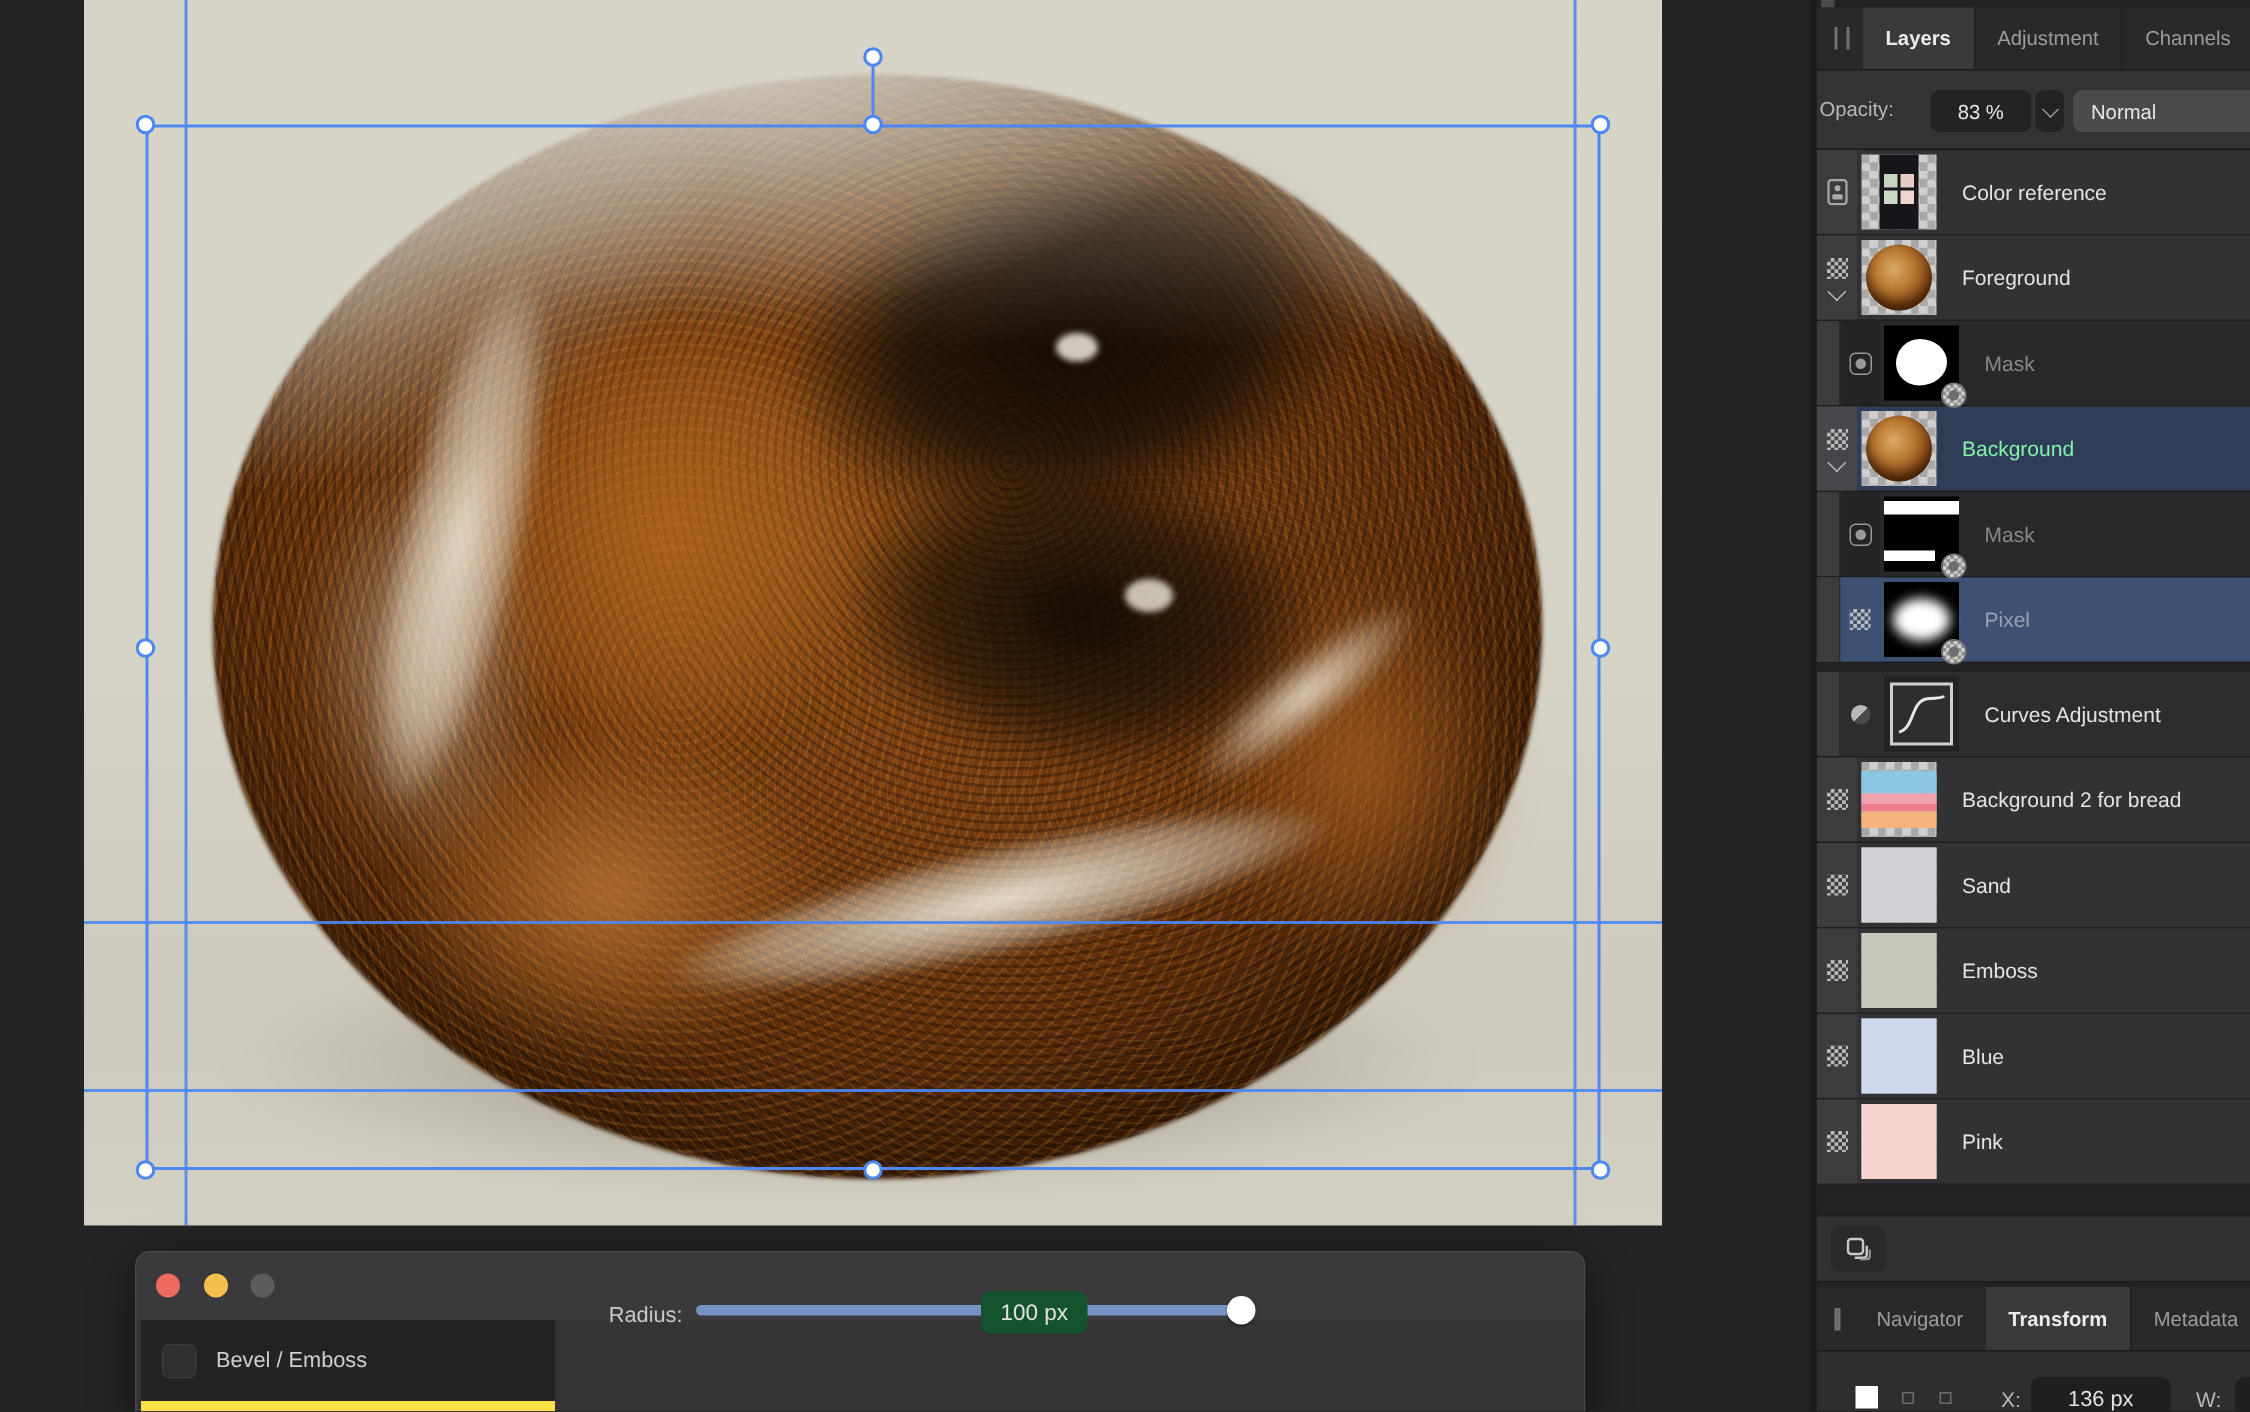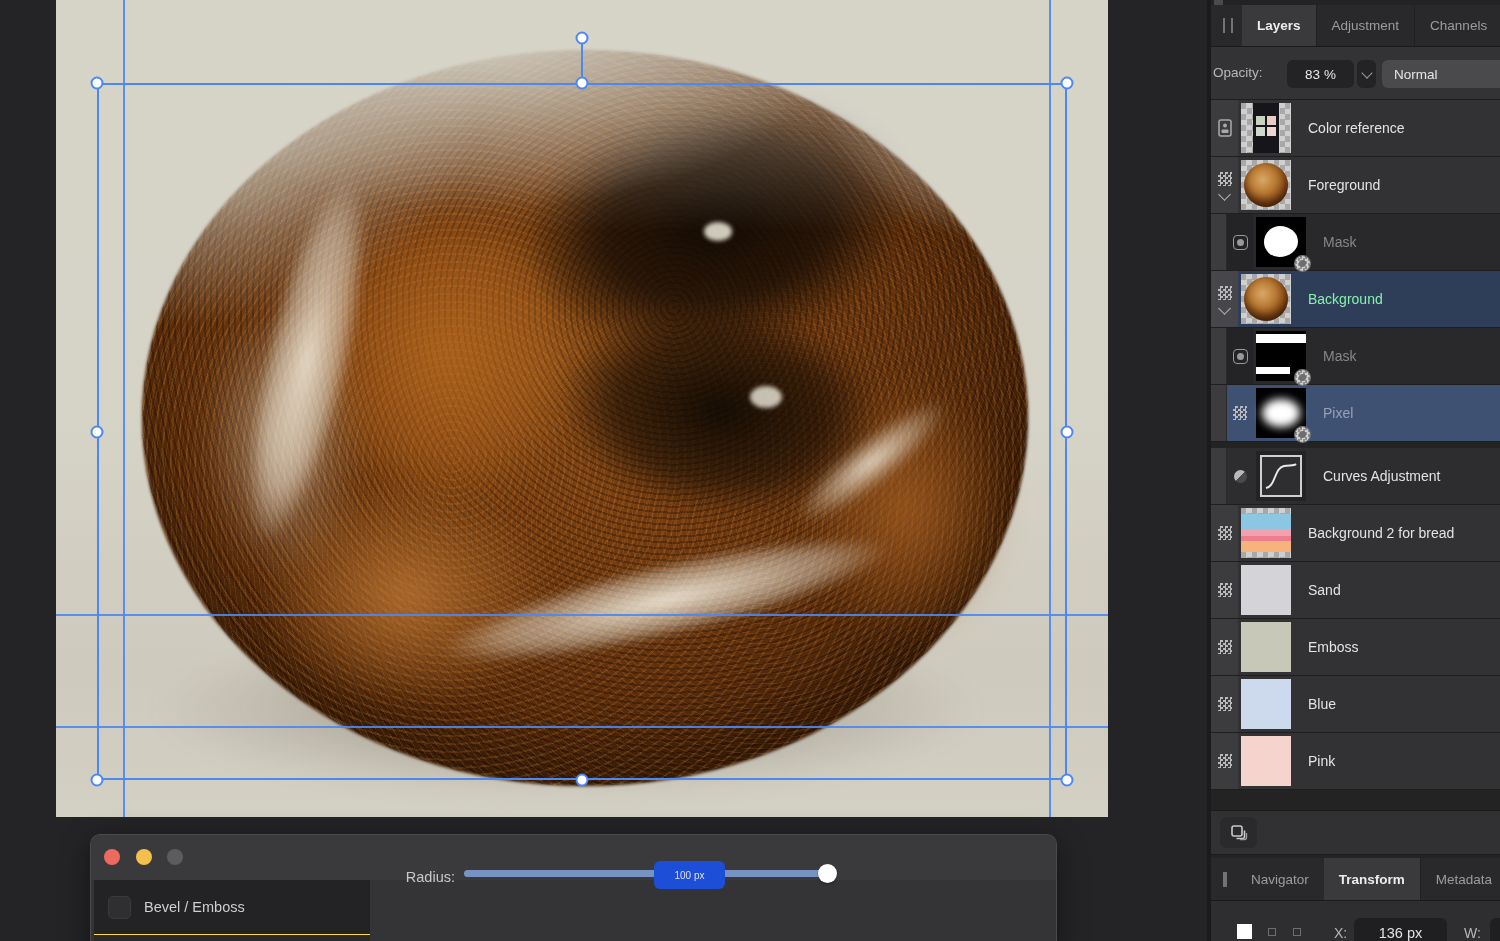--- a/index.html
+++ b/index.html
@@ -56,32 +56,32 @@
           box-sizing:border-box;transform:translate(-50%,-50%);}
 
   
   .dialog{position:absolute;left:90px;top:834px;width:967px;height:122px;background:#343436;
           border:1px solid #4a4a4c;border-bottom:none;border-radius:10px 10px 0 0;overflow:hidden;
           box-shadow:0 8px 30px rgba(0,0,0,.45);box-sizing:border-box;}
   .dlg-titlebar{position:absolute;left:0;top:0;right:0;height:45px;background:#3a3a3c;}
   .tl{position:absolute;top:14px;width:16px;height:16px;border-radius:50%;}
   .dlg-title{position:absolute;left:0;right:0;top:14px;text-align:center;font-size:15px;color:#dcdcdd;font-weight:600;}
   .dlg-sidebar{position:absolute;left:3px;top:45px;width:276px;bottom:0;background:#1f1f20;}
-  .fx-row{height:54px;background:#232325;display:flex;align-items:center;border-bottom:1px solid #fde047;}
+  .fx-row{height:54px;background:#232325;display:flex;align-items:center;border-bottom:7px solid #fde047;}
   .fx-check{width:21px;height:21px;margin-left:14px;background:#2f2f31;border:1px solid #3a3a3c;border-radius:5px;}
   .fx-label{margin-left:13px;font-size:14.5px;color:#cfcfd1;}
   .fx-row-peek{height:20px;background:#2a2a2c;}
   .dlg-body{position:absolute;left:279px;top:45px;right:0;bottom:0;background:#343436;}
   .radius-label{position:absolute;left:261px;top:34px;width:103px;text-align:right;font-size:14.5px;color:#c9c9cb;}
   .slider{position:absolute;left:373px;top:28px;width:372px;height:20px;}
   .slider-track{position:absolute;left:0;right:0;top:6.5px;height:7px;border-radius:4px;background:#7693c3;}
   .slider-thumb{position:absolute;left:354px;top:.5px;width:19px;height:19px;border-radius:50%;background:#fff;
                 box-shadow:0 1px 2px rgba(0,0,0,.4);}
-  .radius-value{position:absolute;left:563px;top:26px;width:71px;height:28px;background:#1d4ed8;border-radius:6px;
-                color:#e0e0e1;font-size:10px;display:flex;align-items:center;justify-content:center;}
+  .radius-value{position:absolute;left:563px;top:26px;width:71px;height:28px;background:#14532d;border-radius:6px;
+                color:#e0e0e1;font-size:15px;display:flex;align-items:center;justify-content:center;}
 
   
   .right-panel{position:absolute;left:1207px;top:0;width:293px;height:941px;background:#232324;overflow:hidden;
                border-left:4px solid #1b1b1c;box-sizing:content-box;}
   .rp-nub{position:absolute;left:3px;top:0;width:9px;height:5px;background:#4b4b4d;}
   .tabbar{position:absolute;left:0;right:0;display:flex;align-items:stretch;background:#29292b;border-bottom:1px solid #1a1a1b;box-sizing:border-box;}
   .tabbar.top{top:5px;height:42px;}
   .tabbar.bottom{top:858px;height:43px;}
   .drag-handle{width:6px;height:15px;border-left:2px solid #737375;border-right:2px solid #737375;align-self:center;
                margin:0 9px 0 12px;}

